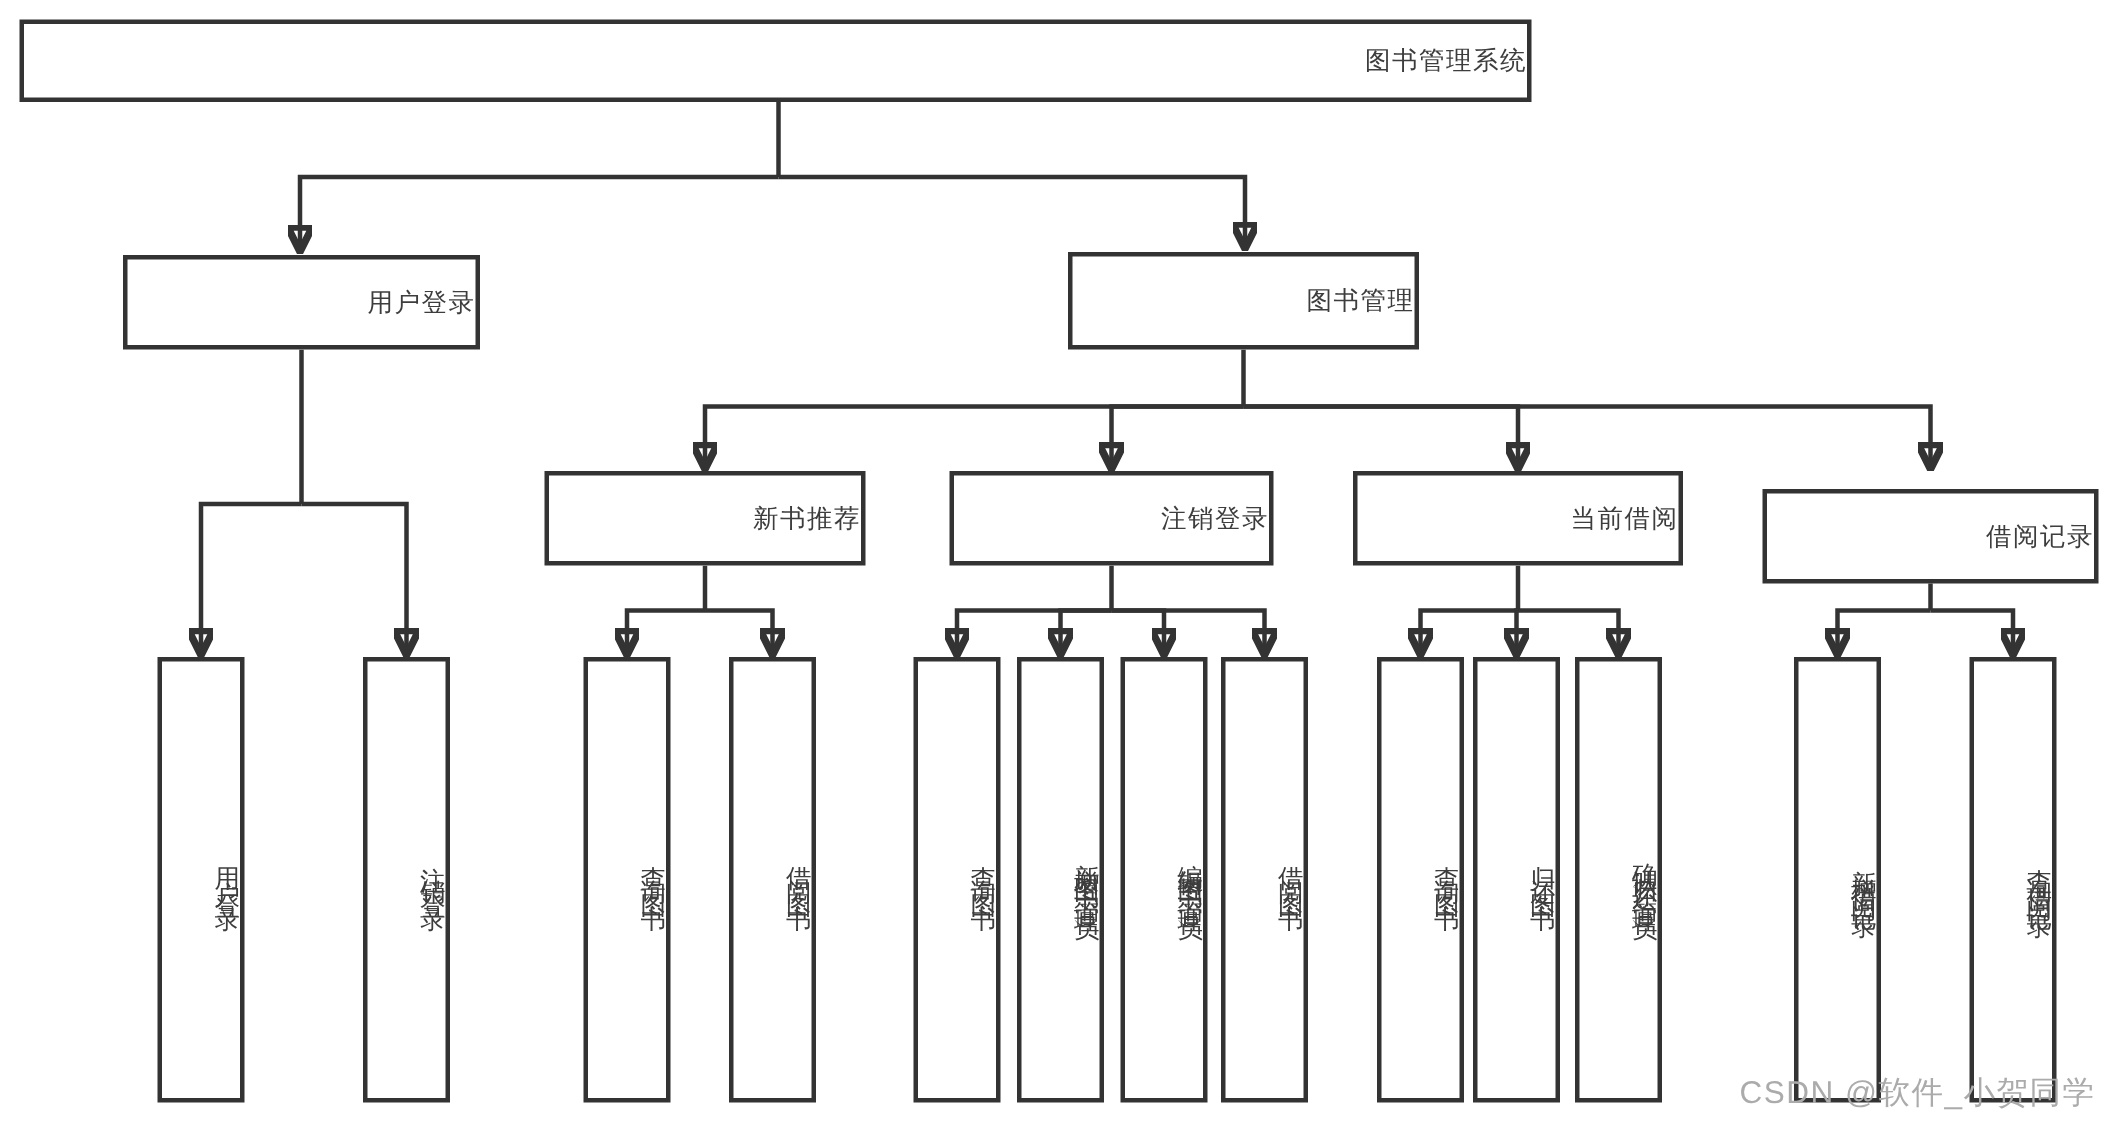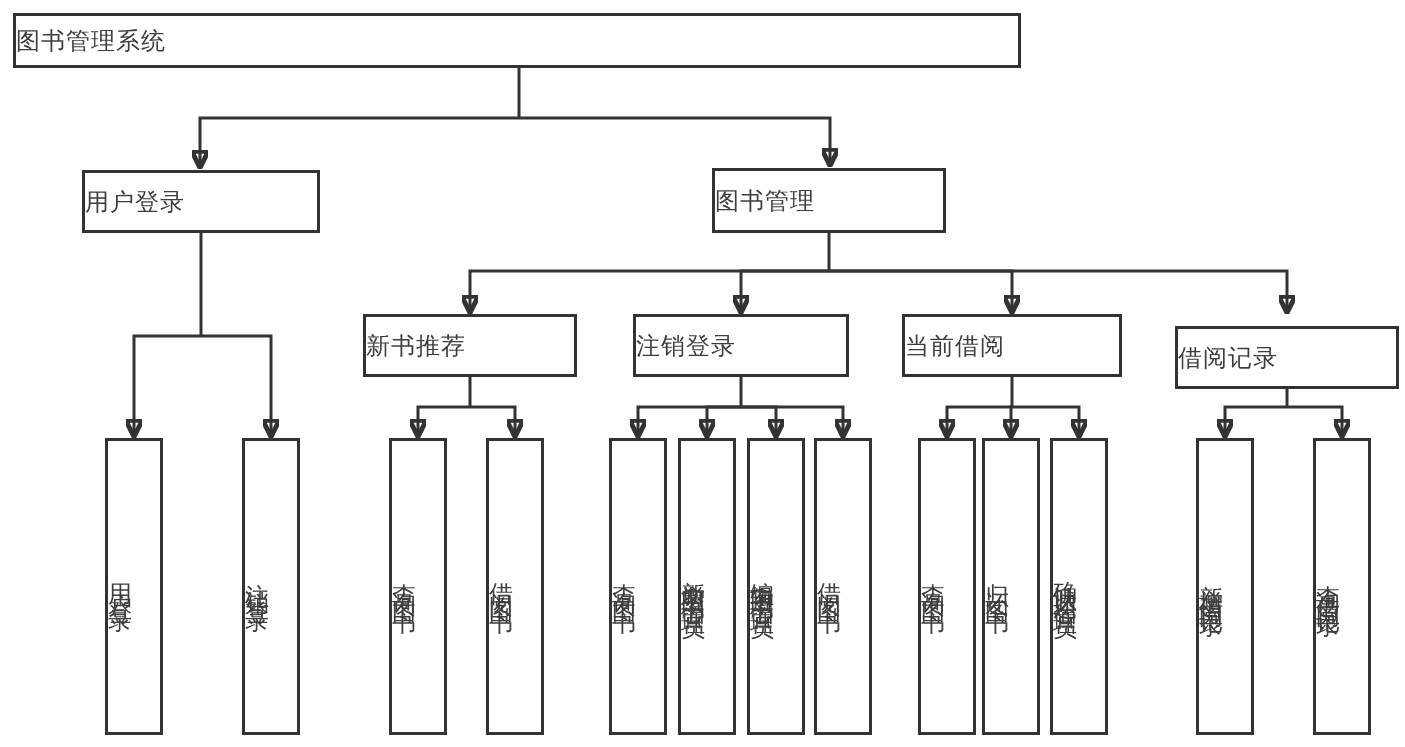--- a/index.html
+++ b/index.html
@@ -31,23 +31,23 @@
     stroke: var(--line);
     stroke-width: 3;
   }
 
   .node {
     position: absolute;
     background: var(--background);
     border: 3px solid var(--border);
     display: flex;
     align-items: center;
-    justify-content: flex-start;
+    justify-content: flex-end;
     color: var(--text);
-    font-size: 24px;
+    font-size: 17px;
     line-height: 1;
     white-space: nowrap;
   }
 
   .node.h { letter-spacing: 1px; }
 
   .node.v {
     width: 58px;
     height: 297px;
     top: 438px;
@@ -177,14 +177,15 @@
     <span class="vtext">确认归还（管理员）</span>
   </div>
 
   <div class="node v ls-mid" style="left:1196px;">
     <span class="vtext">新增借阅记录</span>
   </div>
   <div class="node v ls-mid" style="left:1313px;">
     <span class="vtext">查询借阅记录</span>
   </div>
 
+  <div class="watermark">CSDN @软件_小贺同学</div>
 
 </div>
 
 </body></html>

